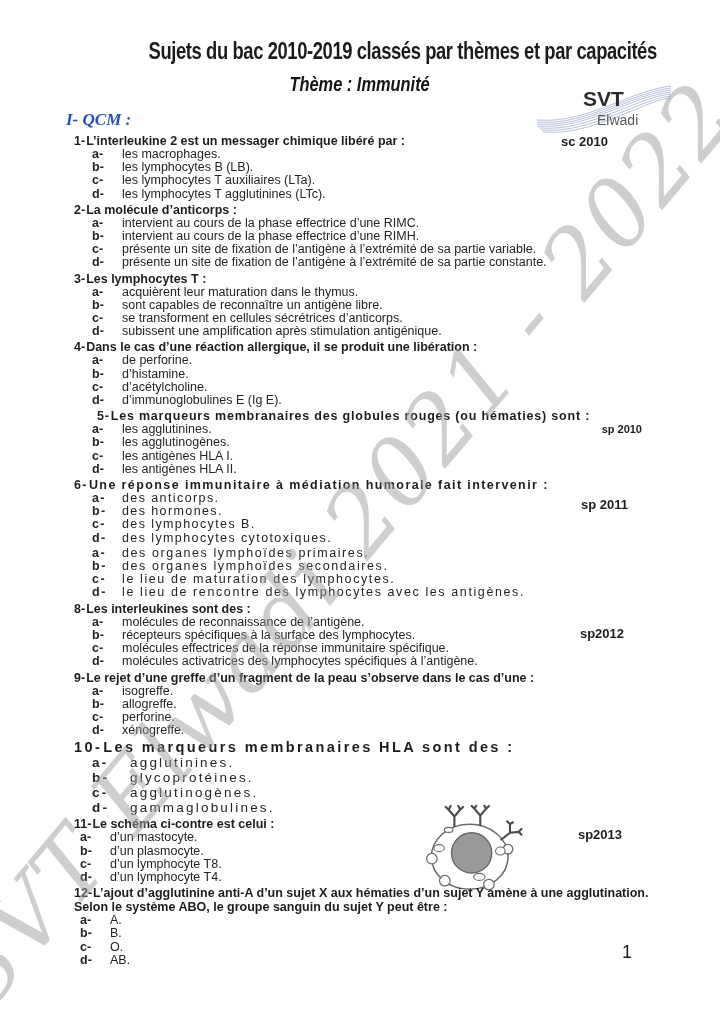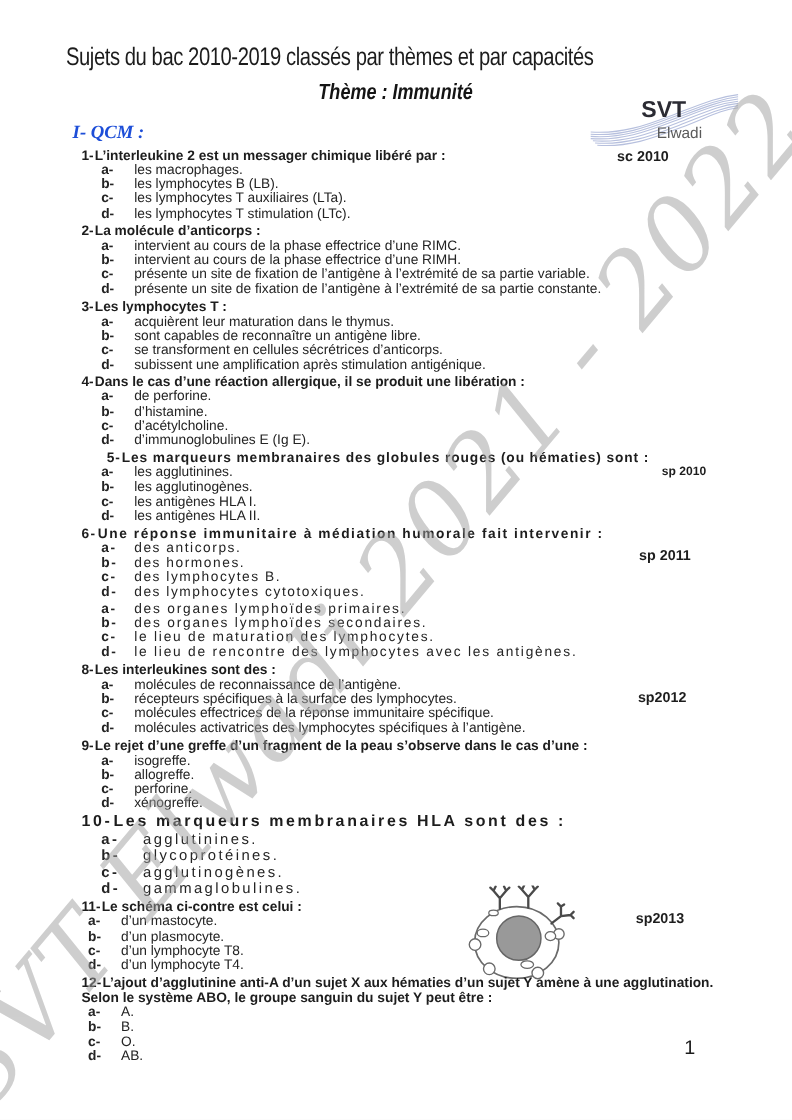--- a/index.html
+++ b/index.html
@@ -12,22 +12,22 @@
   
   .watermark{
     position:absolute; left:340px; top:545px; z-index:6;
     transform:translate(-50%,-50%) rotate(-50deg);
     font-family:"DejaVu Serif", serif; font-style:italic;
     font-size:92px; letter-spacing:2px; white-space:nowrap;
     color:#9f9f9f; opacity:.5; pointer-events:none;
   }
   
   .doc-title{
-    margin:0; padding-top:38px; text-align:left;
-    font-size:23px; font-weight:normal; color:#1c1c1c;
+    margin:0; padding-top:38px; text-align:right;
+    font-size:23px; font-weight:bold; color:#1c1c1c;
   }
   .doc-title .squeeze{display:inline-block; transform:scaleX(.80); transform-origin:center; letter-spacing:-.5px;}
   .theme-title{
     margin:8px 0 0 0; text-align:center;
     font-size:20px; font-weight:bold; font-style:italic; color:#141414;
   }
   .theme-title .squeeze{display:inline-block; transform:scaleX(.82); transform-origin:center;}
   .logo{position:absolute; left:535px; top:78px; width:138px; height:58px; z-index:2;}
   .section-heading{
     margin:14px 0 4px 66px;
@@ -105,21 +105,21 @@
       <div class="opt">
           <span class="opt-letter">b-</span>
           <span class="opt-text">les lymphocytes B (LB).</span>
         </div>
       <div class="opt">
           <span class="opt-letter">c-</span>
           <span class="opt-text">les lymphocytes T auxiliaires (LTa).</span>
         </div>
       <div class="opt">
           <span class="opt-letter">d-</span>
-          <span class="opt-text">les lymphocytes T stimulation (LTc).</span>
+          <span class="opt-text">les lymphocytes T agglutinines (LTc).</span>
         </div>
     </div>
 
     <div class="q">
       <div class="q-title">
         <span class="q-num">2-</span><span>La molécule d’anticorps :</span>
       </div>
       <div class="opt">
           <span class="opt-letter">a-</span>
           <span class="opt-text">intervient au cours de la phase effectrice d’une RIMC.</span>

